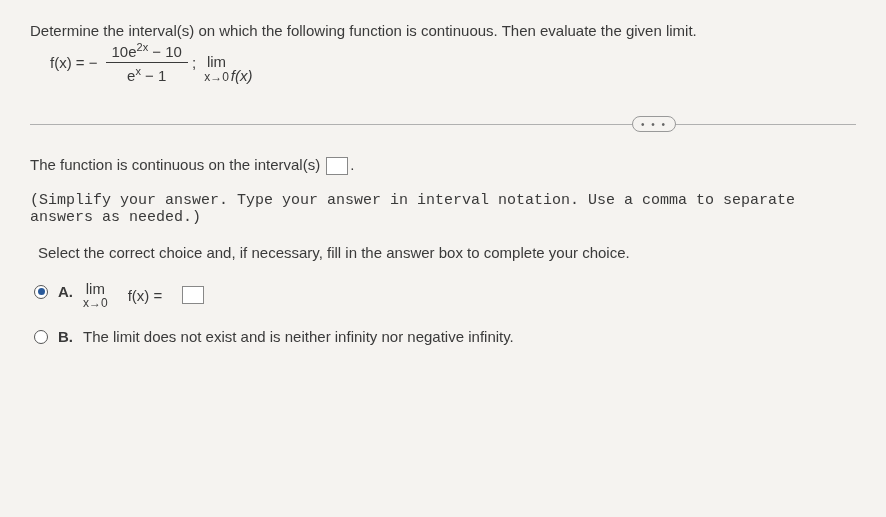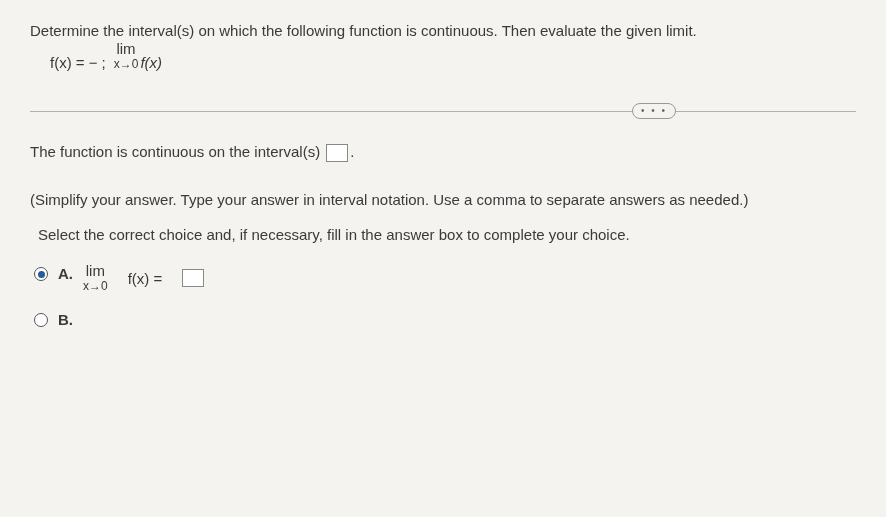--- a/index.html
+++ b/index.html
@@ -90,34 +90,35 @@
       border-radius: 10px;
       background: #f5f3f0;
       display: flex;
       align-items: center;
       justify-content: center;
       font-size: 10px;
       letter-spacing: 2px;
       color: #666;
     }
     .answer-section {
-      margin-bottom: 28px;
+      margin-bottom: 15px;
       line-height: 1.5;
     }
     .small-box {
       display: inline-block;
       width: 22px;
       height: 18px;
       border: 1px solid #888;
       background: #fff;
       vertical-align: middle;
       margin: 0 2px;
     }
     .instruction {
       margin-bottom: 18px;
+      font-family: Liberation Mono, monospace;
     }
     .select-text {
       margin-bottom: 20px;
       margin-left: 8px;
     }
     .choice-row {
       display: flex;
       align-items: flex-start;
       margin-bottom: 16px;
       margin-left: 4px;
@@ -171,20 +172,28 @@
     }
   </style>
 </head>
 <body>
 
 <div class="question-text">Determine the interval(s) on which the following function is continuous. Then evaluate the given limit.</div>
 
 <div class="formula-row">
   <div class="fraction-wrap">
     <span class="fx-label">f(x) = −</span>
+    <span class="fraction">
+      <span class="num">
+        <span>10e</span><sup>2x</sup><span> − 10</span>
+      </span>
+      <span class="den">
+        <span>e</span><sup>x</sup><span> − 1</span>
+      </span>
+    </span>
     <span>;</span>
   </div>
   <span class="limit-block">
     <span class="lim">lim</span>
     <span class="sub">x→0</span>
   </span>
   <span class="limit-fx">f(x)</span>
 </div>
 
 <div class="divider-row">
@@ -208,13 +217,14 @@
       <span class="sub">x→0</span>
     </span>
     <span class="eq-box">f(x) =</span>
     <span class="small-box eq-box"></span>
   </span>
 </div>
 
 <div class="choice-row">
   <span class="radio"></span>
   <span class="choice-label">B.</span>
+  <span class="choice-b-text">The limit does not exist and is neither infinity nor negative infinity.</span>
 </div>
 
 </body></html>

